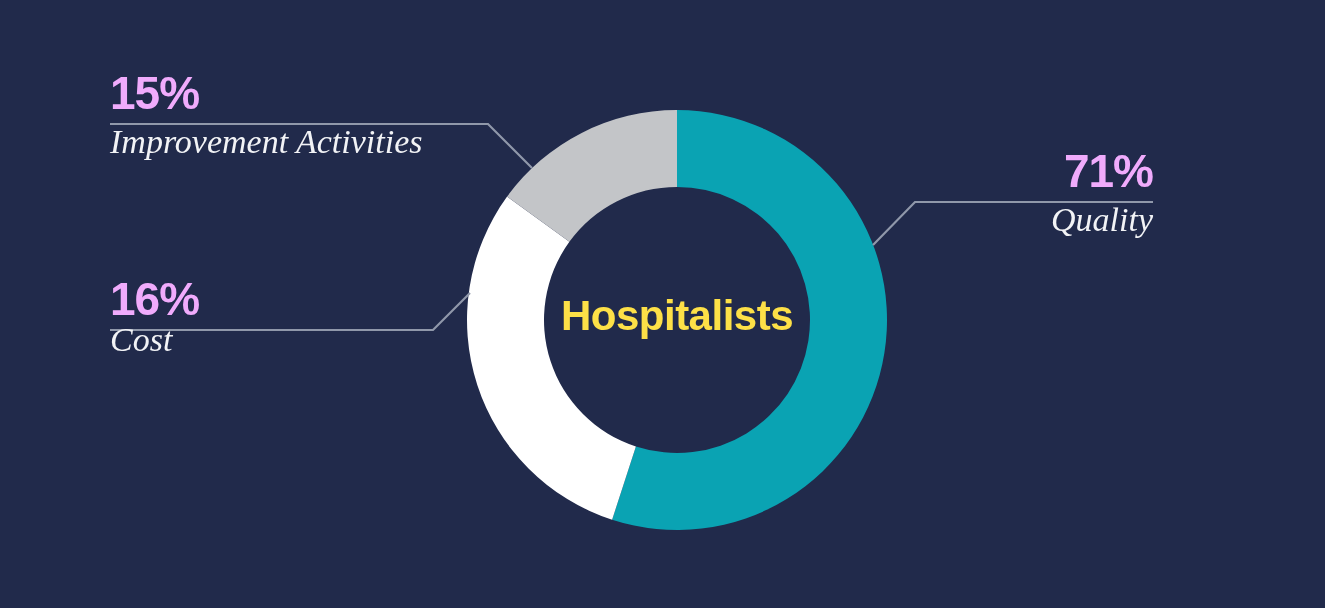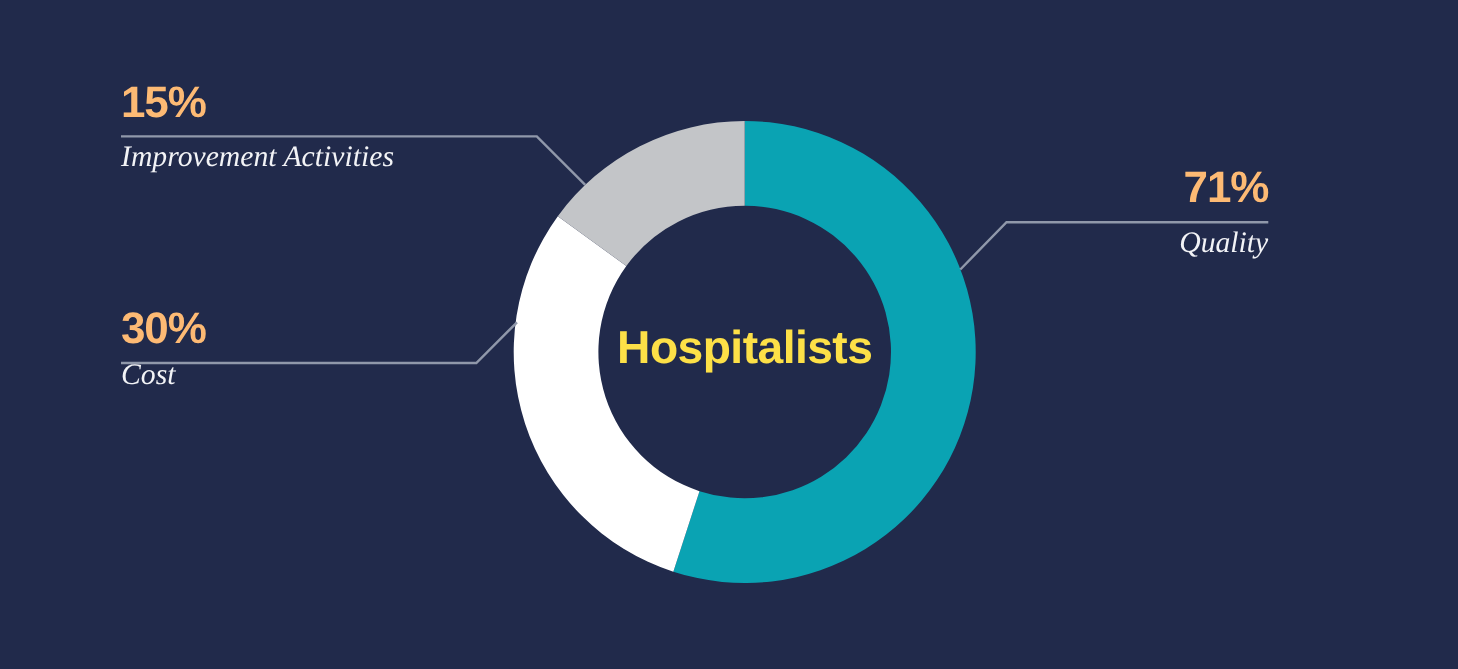--- a/index.html
+++ b/index.html
@@ -25,30 +25,30 @@
     left: 0;
     width: 1325px;
     height: 608px;
   }
   .callout {
     position: absolute;
   }
   .pct {
     font-family: "Liberation Sans", sans-serif;
     font-weight: bold;
-    font-size: 40px;
+    font-size: 46px;
     line-height: 46px;
     letter-spacing: -1px;
-    color: #fdba74;
+    color: #f0abfc;
     white-space: nowrap;
   }
   .cat {
     font-family: "Liberation Serif", serif;
     font-style: italic;
-    font-size: 27px;
+    font-size: 34px;
     line-height: 30px;
     color: #f2f3f6;
     white-space: nowrap;
   }
   #callout-improvement {
     left: 110px;
     top: 70px;
     text-align: left;
   }
   #callout-improvement .cat { margin-top: 11px; }
@@ -101,21 +101,21 @@
   </svg>
 
   <div class="center-label">Hospitalists</div>
 
   <div class="callout" id="callout-improvement">
     <div class="pct">15%</div>
     <div class="cat">Improvement Activities</div>
   </div>
 
   <div class="callout" id="callout-cost">
-    <div class="pct">30%</div>
+    <div class="pct">16%</div>
     <div class="cat">Cost</div>
   </div>
 
   <div class="callout" id="callout-quality">
     <div class="pct">71%</div>
     <div class="cat">Quality</div>
   </div>
 
 </div>
 

